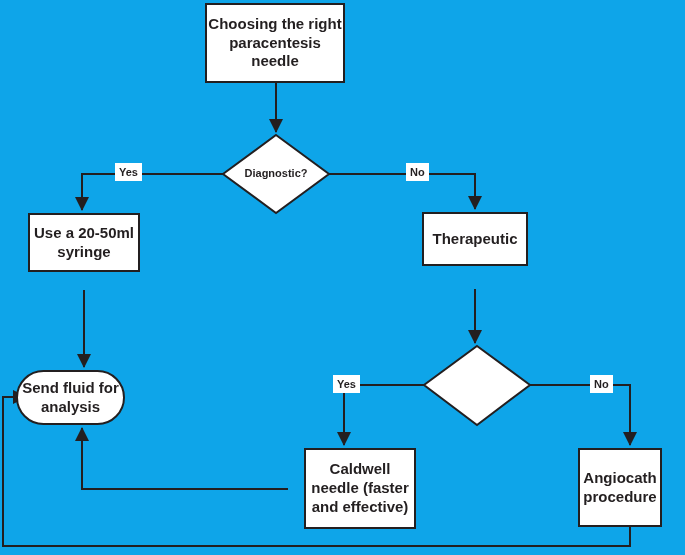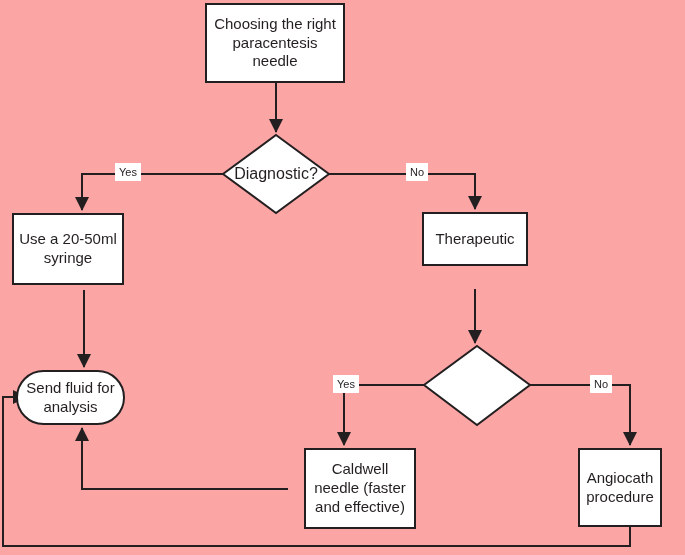--- a/index.html
+++ b/index.html
@@ -1,23 +1,24 @@
 <!DOCTYPE html>
 <html><head>
 <meta charset="utf-8">
 <style>
   html, body { margin: 0; padding: 0; background: #ffffff; }
   #canvas {
     position: relative;
     width: 685px;
     height: 555px;
-    background: #fca5a5;
+    background: #0ea5e9;
     font-family: "Liberation Sans", sans-serif;
     color: #231f20;
     overflow: hidden;
+    font-weight: bold;
   }
   #wires {
     position: absolute;
     left: 0; top: 0;
     width: 685px; height: 555px;
   }
   .node {
     position: absolute;
     box-sizing: border-box;
     border: 2px solid #231f20;
@@ -32,21 +33,21 @@
   }
   .terminator {
     border-radius: 28px;
   }
   .diamond-label {
     position: absolute;
     display: flex;
     align-items: center;
     justify-content: center;
     text-align: center;
-    font-size: 16px;
+    font-size: 11px;
     line-height: 1.26;
     white-space: pre-line;
   }
   .edge-label {
     position: absolute;
     background: #ffffff;
     padding: 0 4px;
     font-size: 11px;
     line-height: 18px;
     display: flex;
@@ -77,21 +78,21 @@
       <path d="M 630 527 L 630 546 L 3 546 L 3 397 L 26 397" marker-end="url(#arrow)"></path>
       <polygon points="276,135 329,174 276,213 223,174" fill="#ffffff"></polygon>
       <polygon points="477,346 530,385 477,425 424,385" fill="#ffffff"></polygon>
     </g>
   </svg>
 
   <div class="node" style="left:205px; top:3px; width:140px; height:80px;">Choosing the right
 paracentesis
 needle</div>
 
-  <div class="node" style="left:12px; top:213px; width:112px; height:72px;">Use a 20-50ml
+  <div class="node" style="left:28px; top:213px; width:112px; height:59px;">Use a 20-50ml
 syringe</div>
 
   <div class="node" style="left:422px; top:212px; width:106px; height:54px;">Therapeutic</div>
 
   <div class="node terminator" style="left:16px; top:370px; width:109px; height:55px;">Send fluid for
 analysis</div>
 
   <div class="node" style="left:288px; top:448px; width:112px; height:81px;margin-left:16px;">Caldwell
 needle (faster
 and effective)</div>

